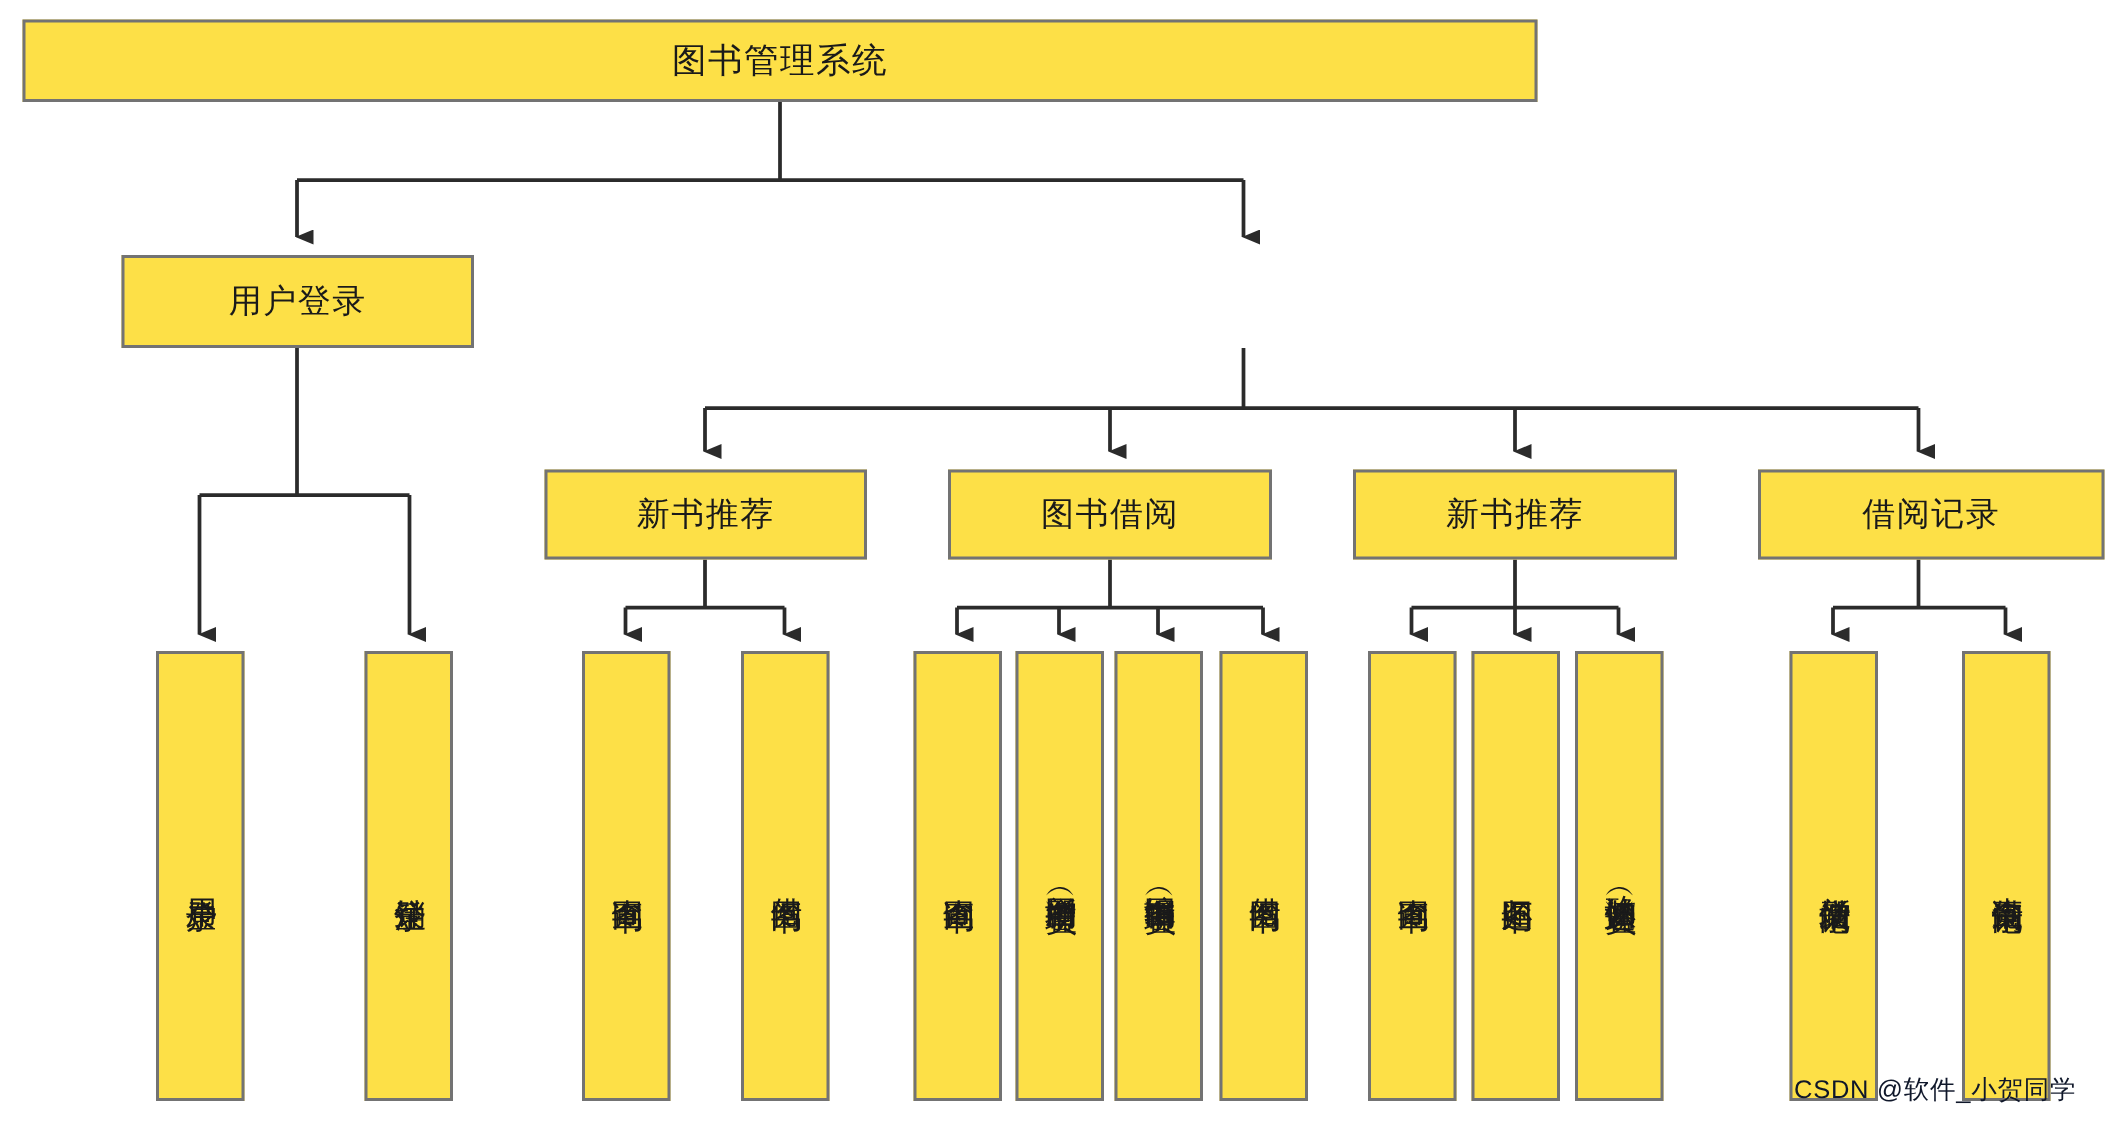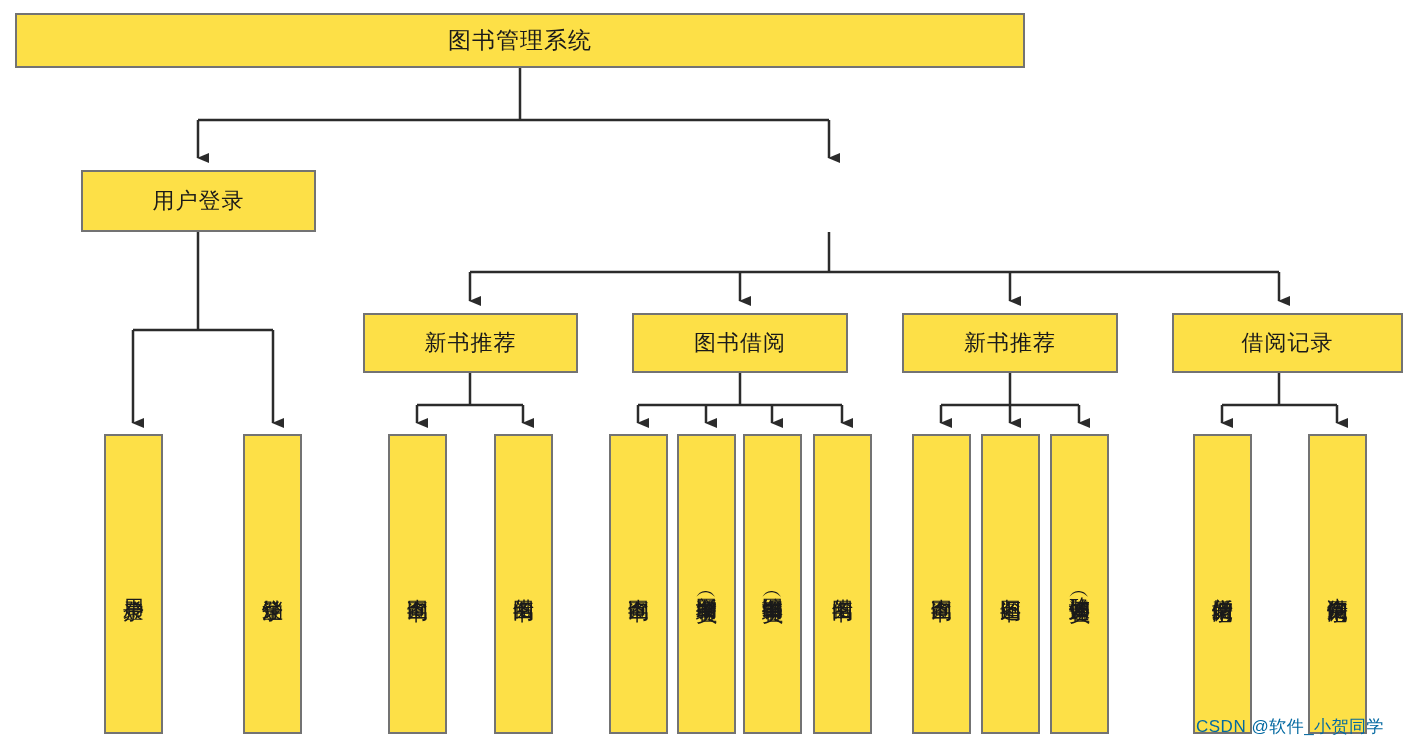--- a/index.html
+++ b/index.html
@@ -54,21 +54,21 @@
     text-orientation: upright;
     font-size: 21px;
     line-height: 1.42;
     letter-spacing: 1px;
     white-space: nowrap;
     text-align: center;
   }
   .watermark {
     position: absolute;
     font-size: 17px;
-    color: #0369a1;
+    color: #0f172a;
     white-space: nowrap;
     letter-spacing: 0.5px;
   }
 </style>
 </head>
 <body>
 
 <div id="canvas">
 
   <svg id="edges" viewBox="0 0 1405 747" xmlns="http://www.w3.org/2000/svg">

